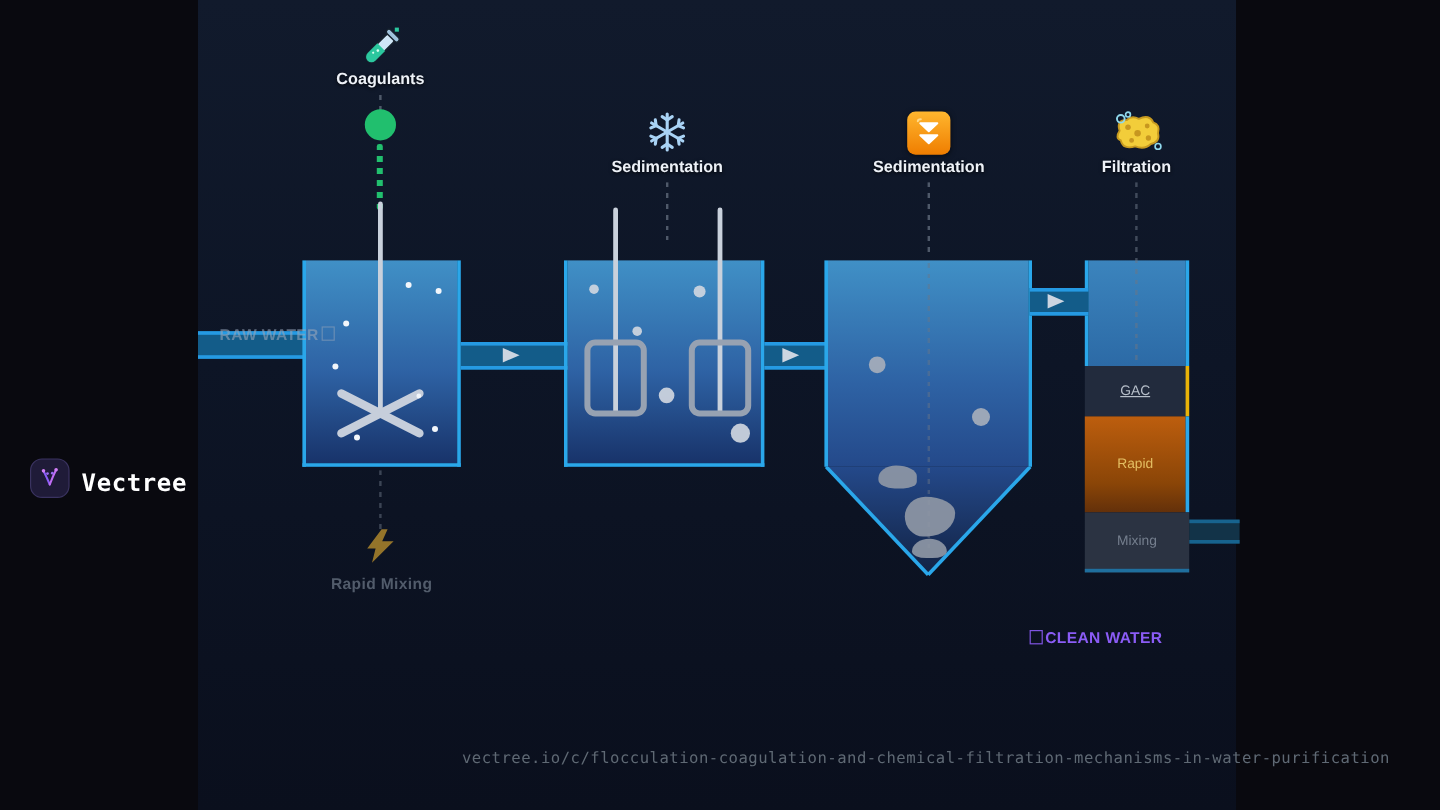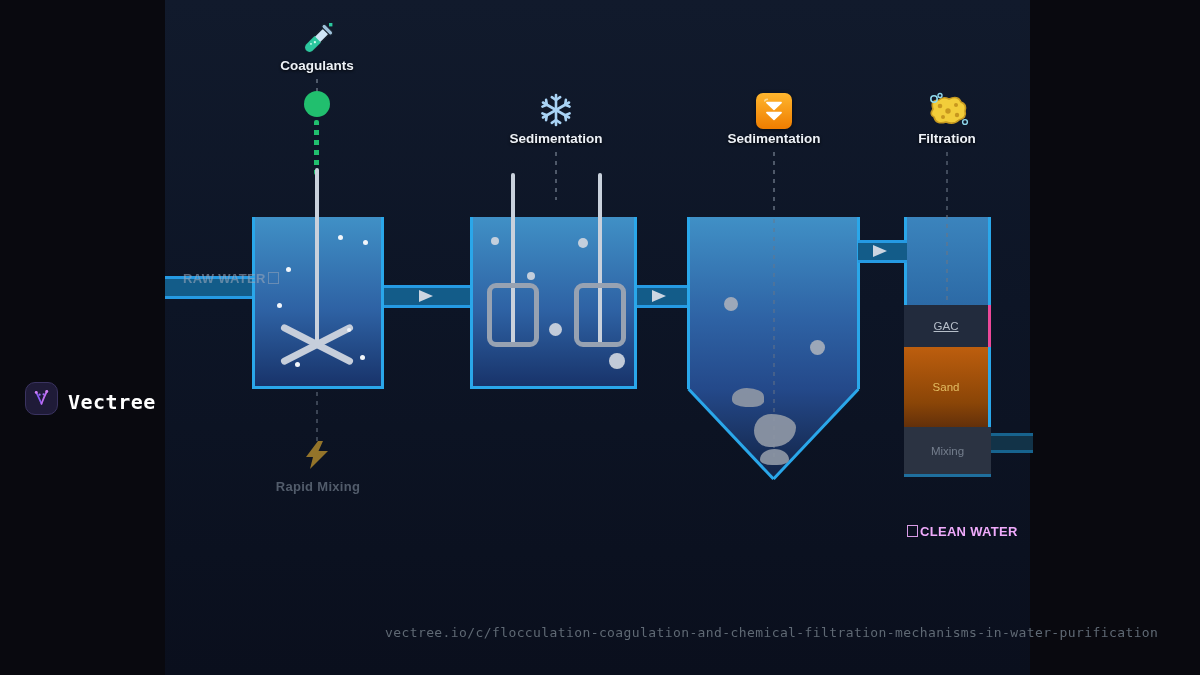--- a/index.html
+++ b/index.html
@@ -255,31 +255,31 @@
       <line x1="171.5" y1="0" x2="86.5" y2="90" stroke="#2aa7ea" stroke-width="3"></line>
     </svg>
   </div>
   <div class="floc" style="left:724px; top:297px; width:14px; height:14px; background:#a6aebb;"></div>
   <div class="floc" style="left:810px; top:340px; width:15px; height:15px; background:#a6aebb;"></div>
   <div class="sludge" style="left:732px; top:388px; width:32px; height:19px; border-radius:60% 70% 45% 55%/70% 60% 40% 50%;"></div>
   <div class="sludge" style="left:754px; top:414px; width:42px; height:33px; border-radius:45% 65% 60% 40%/55% 45% 65% 55%;"></div>
   <div class="sludge" style="left:760px; top:449px; width:29px; height:16px; border-radius:60% 60% 50% 50%/80% 80% 40% 40%;"></div>
 
   <div class="flt-water"></div>
-  <div class="flt-layer" style="top:305px; height:42px; background:#222b3d; border-right:3px solid #ec4899; color:#b6bec9;text-decoration:underline;">
+  <div class="flt-layer" style="top:305px; height:42px; background:#222b3d; border-right:3px solid #eab308; color:#b6bec9;text-decoration:underline;">
     <span>GAC</span>
   </div>
   <div class="flt-layer" style="top:347px; height:80px; background:linear-gradient(180deg,#bd5e0e 0%, #8a4507 70%, #63300a 100%); border-right:3px solid #2aa7ea; color:#e3bd62;">
-    <span>Sand</span>
+    <span>Rapid</span>
   </div>
   <div class="flt-layer" style="top:427px; height:50px; background:#2b3342; border-bottom:3px solid #1f6f9e; color:#747e8d;">
     <span>Mixing</span>
   </div>
 
-  <div class="water-tag" style="left:905px; top:524px; color:#f0abfc;">
+  <div class="water-tag" style="left:856px; top:524px; color:#8b5cf6;">
     <span class="tofu"></span><span>CLEAN WATER</span>
   </div>
 
   <div class="logo-box">
     <svg width="21" height="21" viewBox="0 0 24 24">
       <path d="M6 5 Q9 11 12 18" stroke="#8b5cf6" stroke-width="2" fill="none" stroke-linecap="round"></path>
       <path d="M18 4 Q15 10 12 18" stroke="#c06df2" stroke-width="2" fill="none" stroke-linecap="round"></path>
       <circle cx="6" cy="5" r="1.7" fill="#d17ef5"></circle>
       <circle cx="18" cy="4" r="1.7" fill="#d17ef5"></circle>
       <circle cx="9.8" cy="7.6" r="1.3" fill="#9a6df0"></circle>

